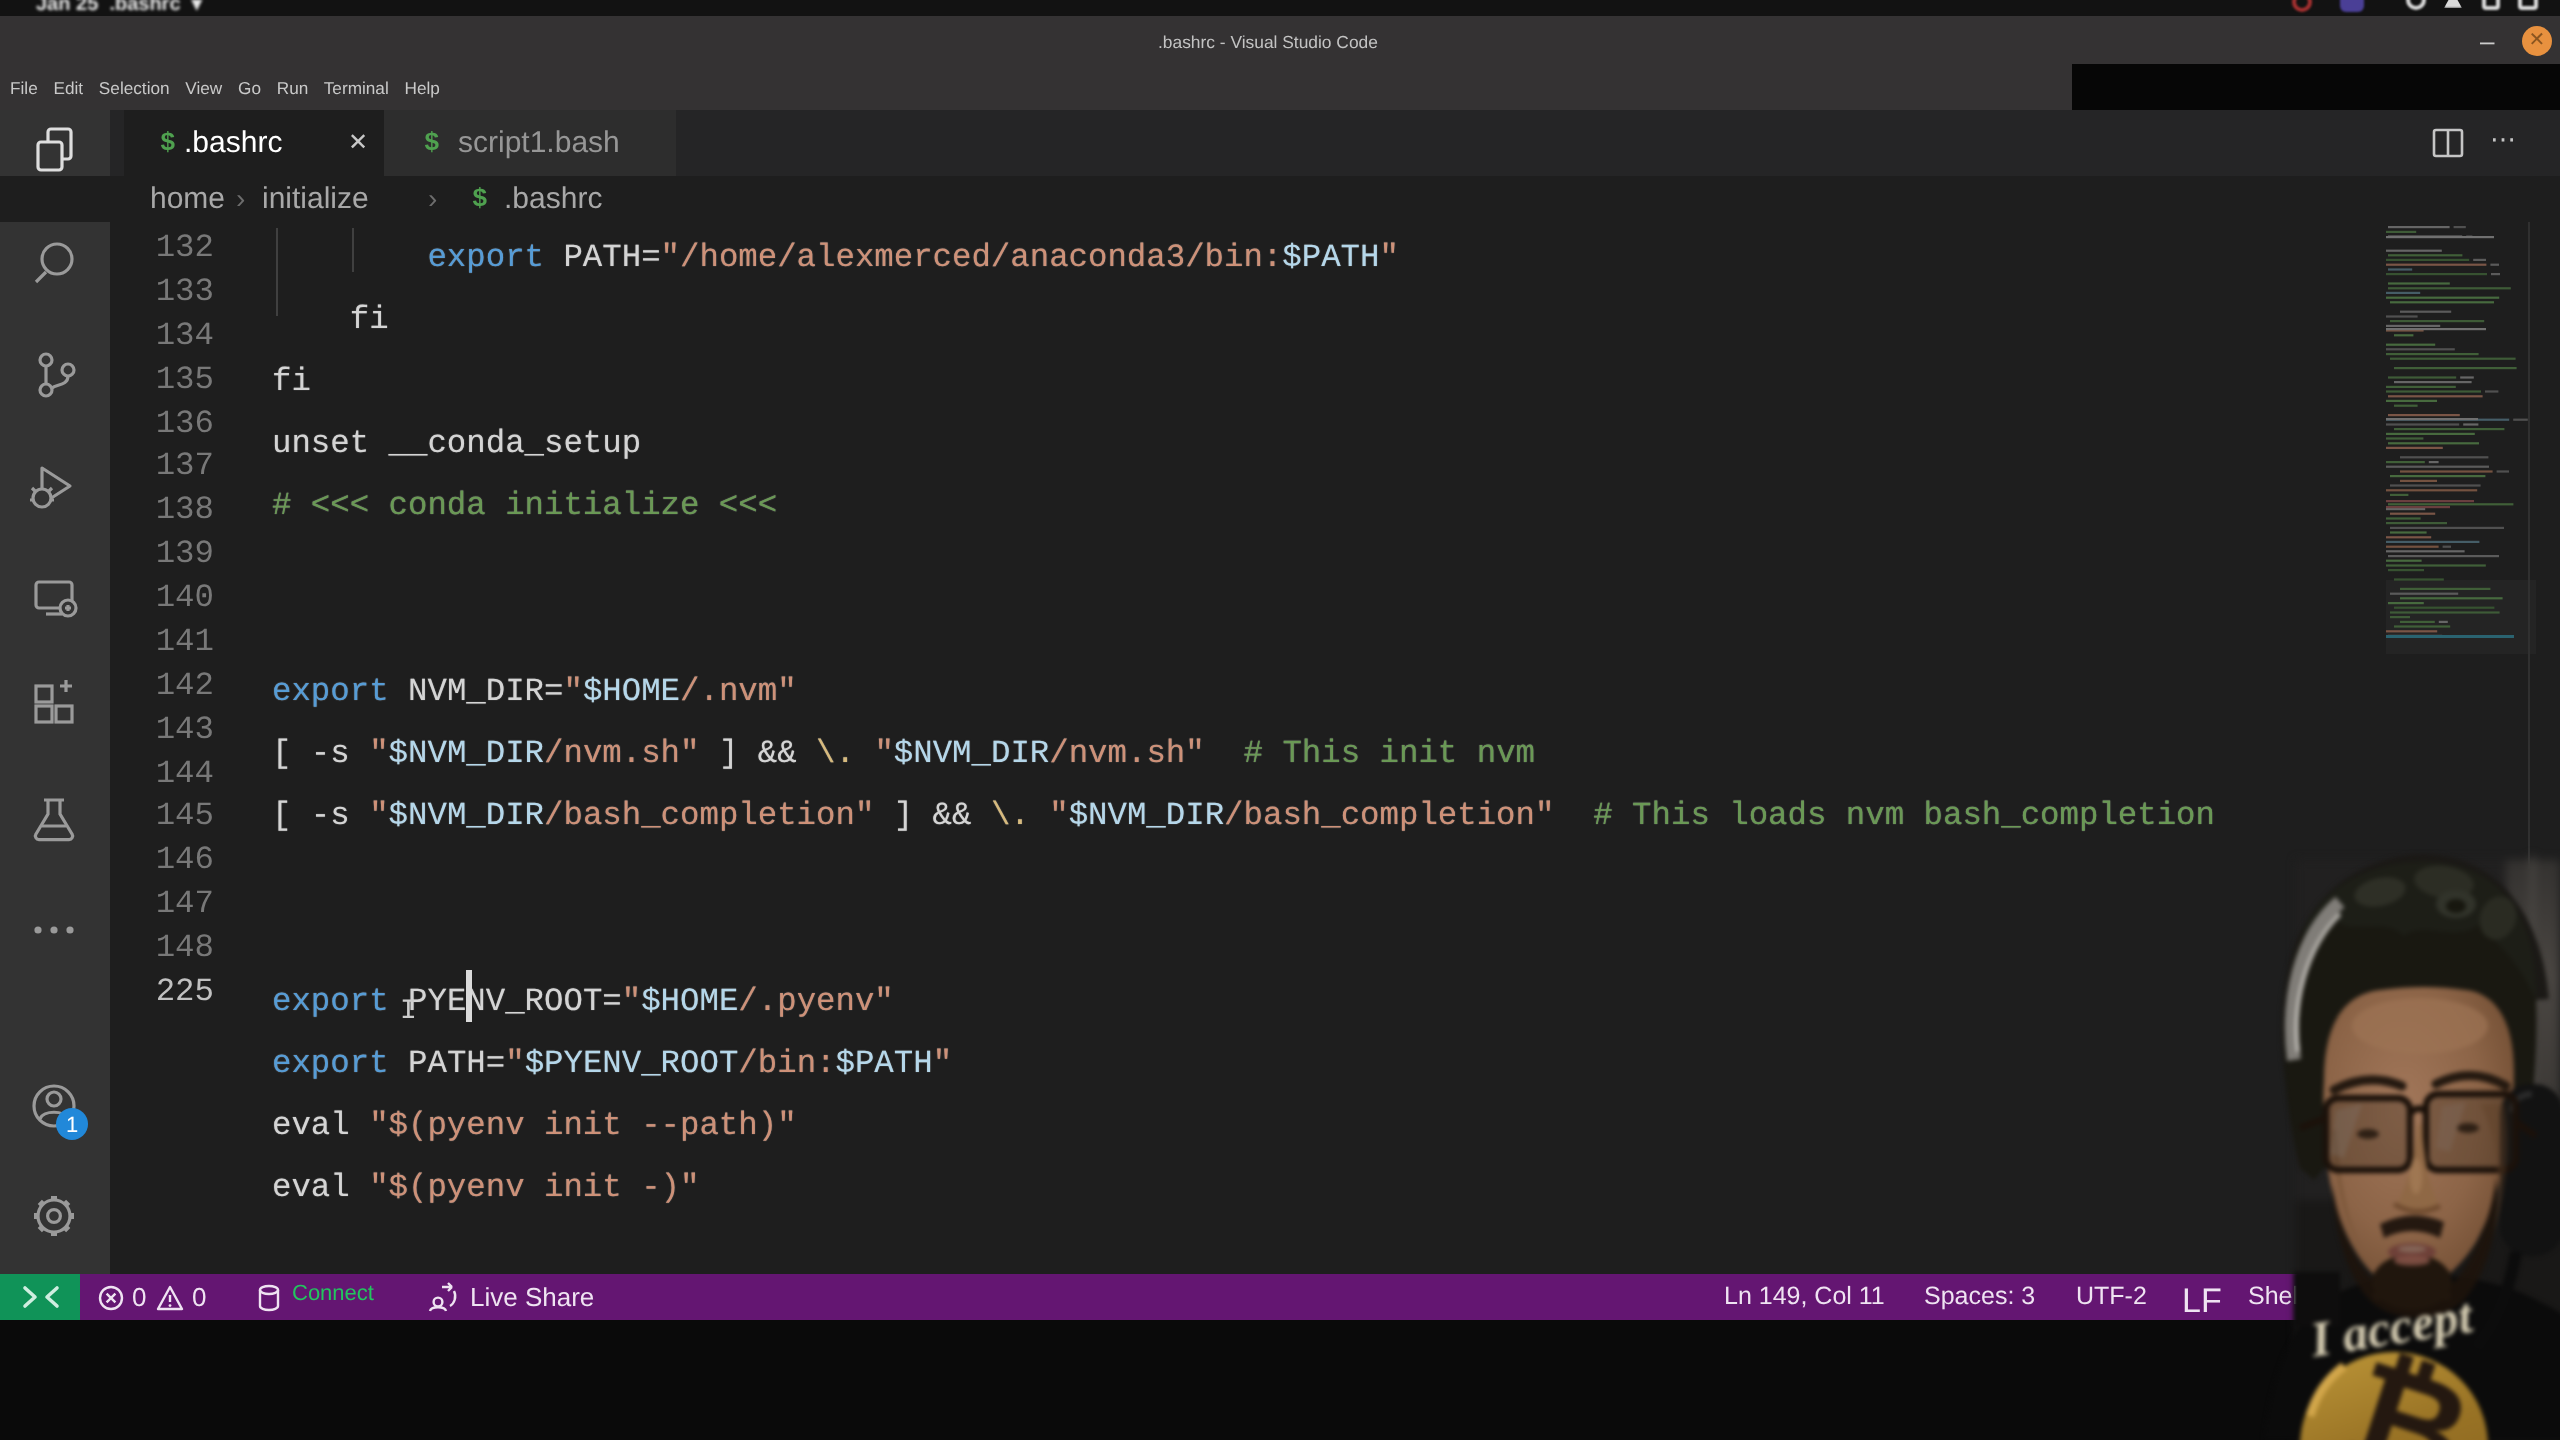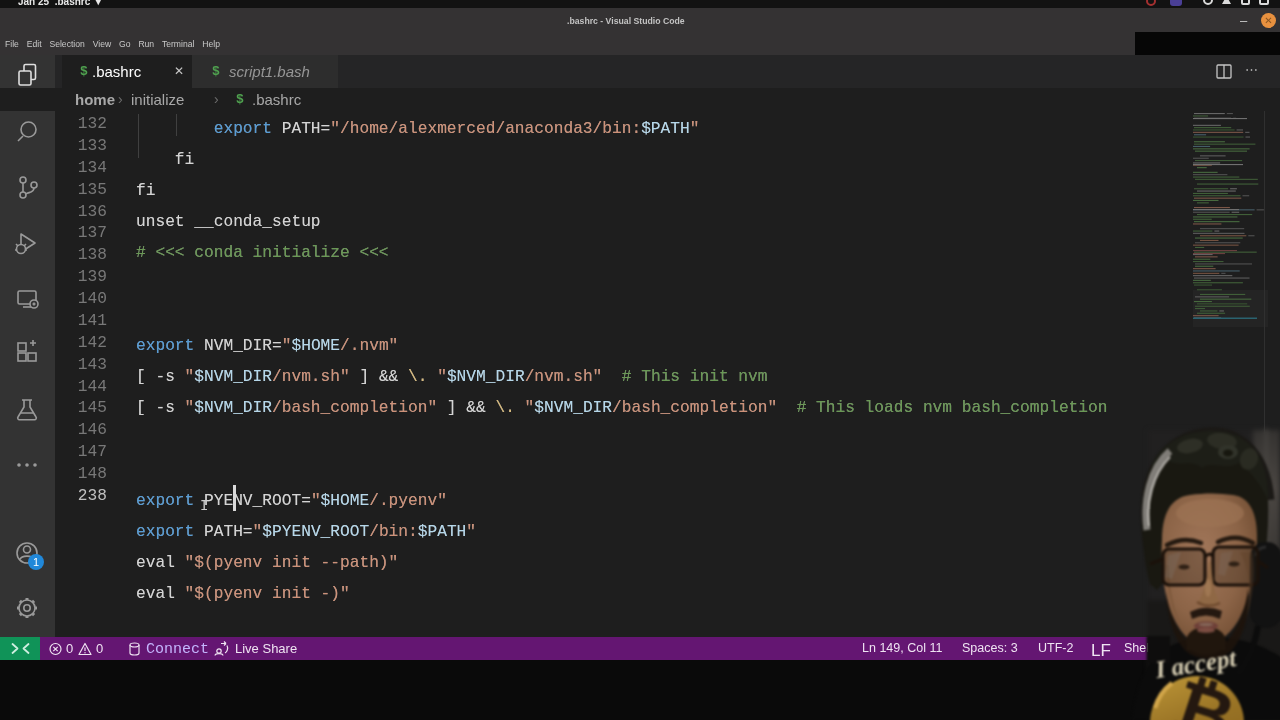--- a/index.html
+++ b/index.html
@@ -16,54 +16,54 @@
     <div class="abs" style="left:18px;top:-4px;width:108px;overflow:hidden;color:#e8e8e8;font-size:10px;font-weight:bold;filter:blur(0.7px);white-space:nowrap;">Jan 25&nbsp;&nbsp;.bashrc&nbsp;&nbsp;▾</div>
     <div class="abs" style="left:1146px;top:-4px;width:10px;height:10px;border-radius:50%;border:2.5px solid #a43030;filter:blur(0.5px);"></div>
     <div class="abs" style="left:1170px;top:-4px;width:12px;height:10px;border-radius:3px;background:#4a3f96;filter:blur(0.5px);"></div>
     <div class="abs" style="left:1203px;top:-5px;width:10px;height:10px;border-radius:50%;border:2px solid #dadada;filter:blur(0.6px);"></div>
     <div class="abs" style="left:1222px;top:-4px;width:9px;height:8px;background:#dadada;clip-path:polygon(0 100%,50% 0,100% 100%);filter:blur(0.6px);"></div>
     <div class="abs" style="left:1241px;top:-4px;width:9px;height:9px;border:2px solid #dadada;border-radius:2px;filter:blur(0.6px);"></div>
     <div class="abs" style="left:1259px;top:-4px;width:10px;height:9px;border:2px solid #dadada;border-radius:2px;filter:blur(0.6px);"></div>
   </div>
 
   <div class="abs" style="left:0;top:8px;width:1280px;height:24px;background:#343233;">
-    <div class="abs" style="left:567px;top:8px;width:160px;color:#c3c3c3;font-size:8.7px;font-weight:bold;">.bashrc - Visual Studio Code</div>
+    <div class="abs" style="left:579px;top:8px;width:160px;color:#c3c3c3;font-size:8.7px;font-weight:normal;">.bashrc - Visual Studio Code</div>
     <div class="abs" style="left:1240px;top:5px;width:12px;color:#cccccc;font-size:13px;">–</div>
     <div class="abs" style="left:1261px;top:5px;width:15px;height:15px;border-radius:50%;background:#e8913f;color:#8a5520;font-size:10px;text-align:center;line-height:15px;">✕</div>
   </div>
 
-  <div class="abs" style="left:0;top:32px;width:1135px;height:23px;background:#343233;">
+  <div class="abs" style="left:0;top:32px;width:1036px;height:23px;background:#343233;">
     <div class="abs" style="left:5px;top:7px;color:#c9c9c9;font-size:8.6px;word-spacing:5.5px;white-space:nowrap;">File Edit Selection View Go Run Terminal Help</div>
   </div>
 
   <div class="abs" style="left:0;top:55px;width:55px;height:582px;background:#333333;"></div>
 
   <div class="abs" style="left:55px;top:55px;width:1225px;height:33px;background:#252526;">
 
     <div class="abs" style="left:7px;top:0;width:130px;height:33px;background:#1e1e1e;">
       <span class="abs mono" style="left:18px;top:9px;color:#4fa14f;font-size:13px;font-weight:bold;">$</span>
       <span class="abs" style="left:30px;top:8px;color:#ffffff;font-size:15px;">.bashrc</span>
       <span class="abs" style="left:112px;top:9px;color:#c8c8c8;font-size:12px;">✕</span>
     </div>
 
     <div class="abs" style="left:137px;top:0;width:146px;height:33px;background:#2d2d2d;">
       <span class="abs mono" style="left:20px;top:9px;color:#4fa14f;font-size:13px;font-weight:bold;">$</span>
-      <span class="abs" style="left:37px;top:8px;color:#969696;font-size:15px;font-style:italic;">script1.bash</span>
+      <span class="abs" style="left:37px;top:8px;color:#969696;font-size:15px;">script1.bash</span>
     </div>
 
     <svg class="abs" style="left:1160px;top:8px;" width="20" height="18" viewBox="0 0 20 18">
       <rect x="2" y="2" width="14" height="13" rx="1" fill="none" stroke="#c5c5c5" stroke-width="1.3"></rect>
       <line x1="9" y1="2" x2="9" y2="15" stroke="#c5c5c5" stroke-width="1.3"></line>
     </svg>
     <div class="abs" style="left:1190px;top:7px;color:#c5c5c5;font-size:13px;letter-spacing:1px;">⋯</div>
   </div>
 
   <div class="abs" style="left:0;top:88px;width:1280px;height:23px;background:#1e1e1e;">
     <div class="abs" style="left:0;top:0;width:1280px;height:23px;">
-      <span class="abs" style="left:75px;top:3px;color:#a8a8a8;font-size:15px;font-weight:bold;">home</span>
+      <span class="abs" style="left:75px;top:3px;color:#a8a8a8;font-size:15px;">home</span>
       <span class="abs" style="left:118px;top:3px;color:#6d6d6d;font-size:14px;">›</span>
       <span class="abs" style="left:131px;top:3px;color:#a8a8a8;font-size:15px;">initialize</span>
       <span class="abs" style="left:214px;top:3px;color:#6d6d6d;font-size:14px;">›</span>
       <span class="abs mono" style="left:236px;top:4px;color:#4fa14f;font-size:13px;font-weight:bold;">$</span>
       <span class="abs" style="left:252px;top:3px;color:#a8a8a8;font-size:15px;">.bashrc</span>
     </div>
   </div>
 
   <div class="abs" style="left:55px;top:111px;width:1225px;height:526px;background:#1e1e1e;"></div>
 
@@ -80,21 +80,21 @@
 139
 140
 141
 142
 143
 144
 145
 146
 147
 148
-<span style="color:#c0c0c0;">238</span></pre>
+<span style="color:#c0c0c0;">225</span></pre>
 
   <pre class="abs mono" id="code" style="left:136px;top:114px;font-size:16.2px;line-height:31px;color:#d4d4d4;text-shadow:0 0 0.6px rgba(212,212,212,0.55);"><span class="kw">        export</span> PATH=<span class="st">"/home/alexmerced/anaconda3/bin:</span><span class="vr">$PATH</span><span class="st">"</span>
     fi
 fi
 unset __conda_setup
 <span class="cm"># &lt;&lt;&lt; conda initialize &lt;&lt;&lt;</span>
 
 
 <span class="kw">export</span> NVM_DIR=<span class="st">"</span><span class="vr">$HOME</span><span class="st">/.nvm"</span>
 [ -s <span class="st">"</span><span class="vr">$NVM_DIR</span><span class="st">/nvm.sh"</span> ] &amp;&amp; <span class="esc">\.</span> <span class="st">"</span><span class="vr">$NVM_DIR</span><span class="st">/nvm.sh"</span>  <span class="cm"># This init nvm</span>
@@ -230,21 +230,21 @@
       <path d="M36,1.5 L42,12.5 H30 Z" fill="none" stroke="#efe3f2" stroke-width="1.2" stroke-linejoin="round"></path>
       <line x1="36" y1="5.5" x2="36" y2="9" stroke="#efe3f2" stroke-width="1.2"></line>
       <circle cx="36" cy="10.8" r="0.7" fill="#efe3f2"></circle>
     </svg>
     <span class="abs" style="left:66px;top:4px;color:#efe3f2;font-size:13px;">0</span>
     <span class="abs" style="left:96px;top:4px;color:#efe3f2;font-size:13px;">0</span>
     <svg class="abs" style="left:128px;top:5px;" width="13" height="14" viewBox="0 0 13 14">
       <ellipse cx="6.5" cy="3" rx="4.5" ry="2" fill="none" stroke="#efe3f2" stroke-width="1.2"></ellipse>
       <path d="M2,3 V11 c0,1.1 2,2 4.5,2 s4.5,-0.9 4.5,-2 V3" fill="none" stroke="#efe3f2" stroke-width="1.2"></path>
     </svg>
-    <span class="abs" style="left:146px;top:4px;color:#c4b5fd;font-size:15px;font-family:Liberation Mono, monospace;">Connect</span>
+    <span class="abs" style="left:146px;top:4px;color:#22c55e;font-size:11px;">Connect</span>
     <svg class="abs" style="left:213px;top:4px;" width="16" height="15" viewBox="0 0 16 15">
       <circle cx="6" cy="10" r="2.2" fill="none" stroke="#efe3f2" stroke-width="1.2"></circle>
       <path d="M2,14.5 c0.5,-2.5 7.5,-2.5 8,0" fill="none" stroke="#efe3f2" stroke-width="1.2"></path>
       <path d="M8,2.5 h5 m0,0 l-2,-2 m2,2 l-2,2 M14,4.5 c1.5,3 0,6.5 -2,7.5" fill="none" stroke="#efe3f2" stroke-width="1.2"></path>
     </svg>
     <span class="abs" style="left:235px;top:4px;color:#efe3f2;font-size:13px;">Live Share</span>
     <span class="abs" style="left:862px;top:4px;color:#efe3f2;font-size:12.5px;">Ln 149, Col 11</span>
     <span class="abs" style="left:962px;top:4px;color:#efe3f2;font-size:12.5px;">Spaces: 3</span>
     <span class="abs" style="left:1038px;top:4px;color:#efe3f2;font-size:12.5px;">UTF-2</span>
     <span class="abs" style="left:1091px;top:4px;color:#efe3f2;font-size:17px;">LF</span>

